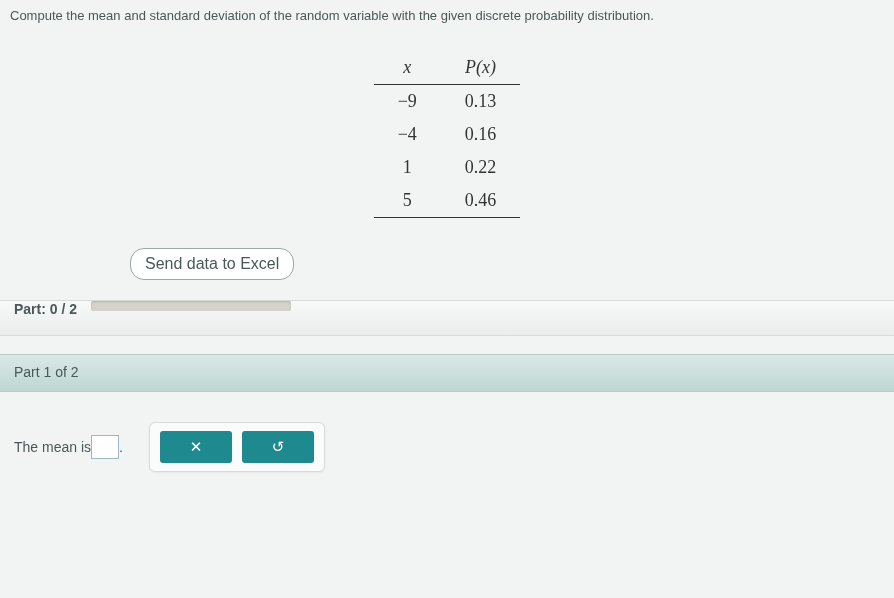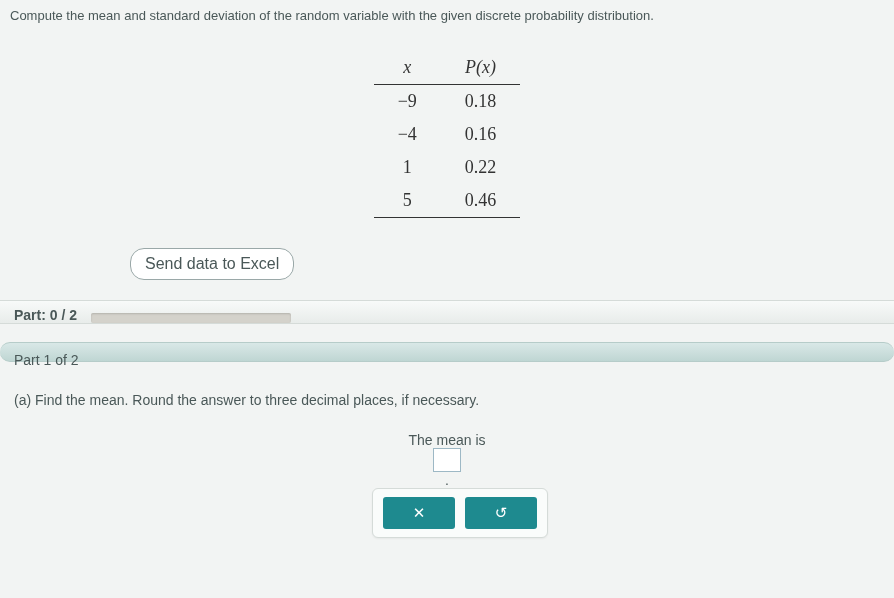--- a/index.html
+++ b/index.html
@@ -51,25 +51,25 @@
       background: #fff;
       border: 1px solid #9aa8a8;
       border-radius: 14px;
       padding: 6px 14px;
       font-size: 16px;
       color: #4a5858;
       cursor: pointer;
     }
     .part-progress-row {
       display: flex;
-      align-items: flex-end;
+      align-items: flex-start;
       background: linear-gradient(#f8faf9, #e8ecea);
       border-top: 1px solid #d5dbd8;
       border-bottom: 1px solid #d5dbd8;
-      height: 24px;
+      height: 36px;
       padding-left: 14px;
       gap: 14px;
     }
     .part-label {
       font-size: 14px;
       font-weight: bold;
       color: #4a5858;
     }
     .progress-track {
       width: 200px;
@@ -82,43 +82,41 @@
     }
     .progress-fill {
       height: 100%;
       width: 0%;
       background: #2aa9a0;
     }
     .part-header-row {
       background: linear-gradient(#d9e8e7, #bfd6d3);
       border-top: 1px solid #b6ccc9;
       border-bottom: 1px solid #b6ccc9;
-      height: 20px;
+      height: 38px;
       line-height: 34px;
       padding-left: 14px;
       font-size: 14px;
       color: #4a5858;
       margin-top: 18px;
-      border-radius: 12px;
     }
     .part-body {
       padding: 30px 14px 14px 14px;
       background: #f2f4f3;
     }
     .instr {
       font-size: 14px;
       color: #4a5858;
       margin-bottom: 24px;
     }
     .answer-row {
       display: flex;
       align-items: center;
       font-size: 14px;
       color: #4a5858;
-      flex-direction: column;
     }
     .answer-input {
       width: 28px;
       height: 24px;
       border: 1px solid #9db8c5;
       background: #fff;
       text-align: center;
     }
     .btn-box {
       display: inline-flex;
@@ -155,21 +153,21 @@
   <table class="prob-table">
     <thead>
       <tr>
         <th>x</th>
         <th><span class="px-header-italic">P(x)</span></th>
       </tr>
     </thead>
     <tbody>
       <tr>
         <td>−9</td>
-        <td>0.18</td>
+        <td>0.13</td>
       </tr>
       <tr>
         <td>−4</td>
         <td>0.16</td>
       </tr>
       <tr>
         <td>1</td>
         <td>0.22</td>
       </tr>
       <tr>
@@ -187,21 +185,20 @@
 <div class="part-progress-row">
   <span class="part-label">Part: 0 / 2</span>
   <div class="progress-track">
     <div class="progress-fill"></div>
   </div>
 </div>
 
 <div class="part-header-row">Part 1 of 2</div>
 
 <div class="part-body">
-  <div class="instr">(a) Find the mean. Round the answer to three decimal places, if necessary.</div>
   <div class="answer-row">
     <span>The mean is</span>
     <input type="text" class="answer-input" style="">
     <span>.</span>
     <div class="btn-box">
       <button class="action-btn">
         <span>✕</span>
       </button>
       <button class="action-btn">
         <span>↺</span>

